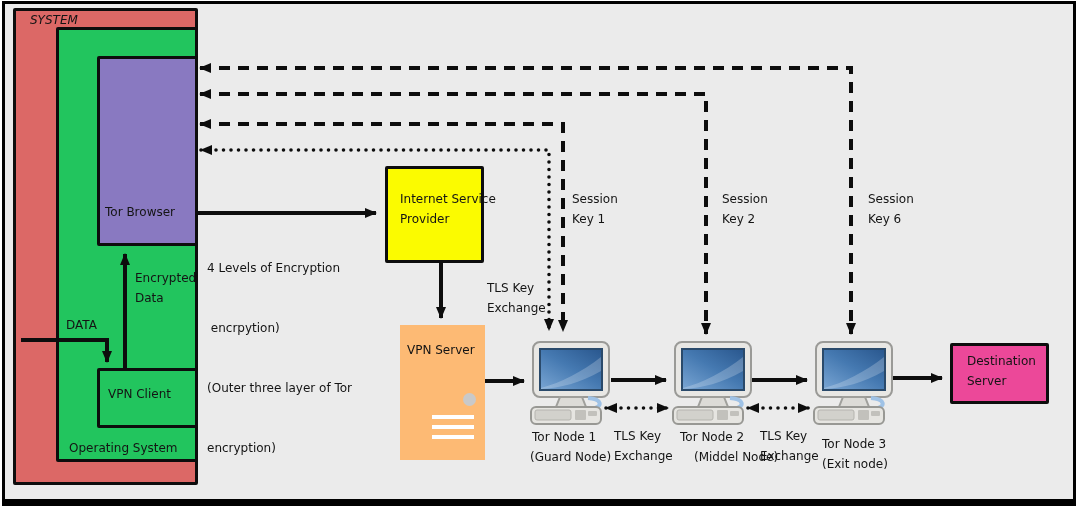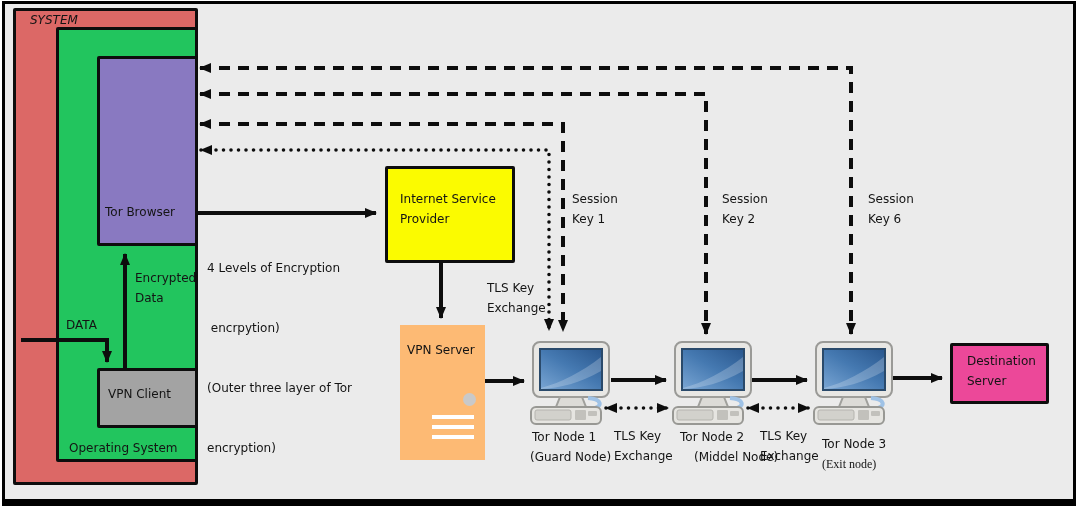--- a/index.html
+++ b/index.html
@@ -10,21 +10,21 @@
   }
   .frame{
     position:absolute;left:2px;top:1px;width:1074px;height:505px;
     box-sizing:border-box;border:3px solid #000;border-bottom-width:7px;
     background:#ebebeb;
   }
   .box{position:absolute;box-sizing:border-box;border:3px solid #0d0d0d;border-radius:2px;}
   .sys-red{background:#dc6866;}
   .os-cyan{background:#22c55e;}
   .browser-purple{background:#8979c1;}
-  .client-green{background:#a3a3a3;}
+  .client-green{background:#22c55e;}
   .isp-yellow{background:#fbfb00;}
   .dest-red{background:#ec4899;}
   .server-gray{position:absolute;background:#fdba74;border:none;}
   .lbl{position:absolute;font-size:12px;line-height:14px;white-space:pre;color:#141414;}
   .lbl2{position:absolute;font-size:12px;line-height:20px;white-space:pre;color:#141414;}
   .note{position:absolute;font-size:12px;line-height:20px;white-space:pre;color:#141414;}
   svg.overlay{position:absolute;left:0;top:0;pointer-events:none;}
   .solid{stroke:#0d0d0d;stroke-width:4;fill:none;}
   .dashed{stroke:#0d0d0d;stroke-width:4;fill:none;stroke-dasharray:11 8;}
   .dotted{stroke:#0d0d0d;stroke-width:3.6;fill:none;stroke-dasharray:0 7.5;stroke-linecap:round;}
@@ -52,21 +52,21 @@
 
   <div class="lbl" style="left:66px;top:318px;">DATA</div>
   <div class="lbl2" style="left:135px;top:268px;"><div>Encrypted</div><div>Data</div></div>
   <div class="note" style="left:207px;top:218px;">
     <div>4 Levels of Encryption</div>
     <div> encrpytion)</div>
     <div>(Outer three layer of Tor</div>
     <div>encryption)</div>
   </div>
 
-  <div class="box isp-yellow" style="left:385px;top:166px;width:130px;height:97px;">
+  <div class="box isp-yellow" style="left:385px;top:166px;width:99px;height:97px;">
     <div class="lbl2" style="left:12px;top:20px;"><div>Internet Service</div><div>Provider</div></div>
   </div>
 
   <div class="server-gray" style="left:400px;top:325px;width:85px;height:135px;">
     <div class="lbl" style="left:7px;top:18px;">VPN Server</div>
     <div class="server-circle" style="left:63px;top:68px;"></div>
     <div class="server-bar" style="left:32px;top:90px;"></div>
     <div class="server-bar" style="left:32px;top:100px;"></div>
     <div class="server-bar" style="left:32px;top:110px;"></div>
   </div>
@@ -75,21 +75,21 @@
 
   <div class="lbl2" style="left:572px;top:189px;"><div>Session</div><div>Key 1</div></div>
   <div class="lbl2" style="left:722px;top:189px;"><div>Session</div><div>Key 2</div></div>
   <div class="lbl2" style="left:868px;top:189px;"><div>Session</div><div>Key 6</div></div>
 
   <div class="lbl" style="left:532px;top:430px;">Tor Node 1</div>
   <div class="lbl" style="left:530px;top:450px;">(Guard Node)</div>
   <div class="lbl" style="left:680px;top:430px;">Tor Node 2</div>
   <div class="lbl" style="left:678px;top:450px;margin-left:16px;">(Middel Node)</div>
   <div class="lbl" style="left:822px;top:437px;">Tor Node 3</div>
-  <div class="lbl" style="left:822px;top:457px;font-family:Liberation Serif, serif;">(Exit node)</div>
+  <div class="lbl" style="left:822px;top:457px;">(Exit node)</div>
 
   <div class="lbl2" style="left:614px;top:426px;"><div>TLS Key</div><div>Exchange</div></div>
   <div class="lbl2" style="left:760px;top:426px;"><div>TLS Key</div><div>Exchange</div></div>
 
   <div class="box dest-red" style="left:950px;top:343px;width:99px;height:61px;">
     <div class="lbl2" style="left:14px;top:5px;"><div>Destination</div><div>Server</div></div>
   </div>
 
   <svg class="overlay" width="1080" height="509" viewBox="0 0 1080 509">
     <defs>

